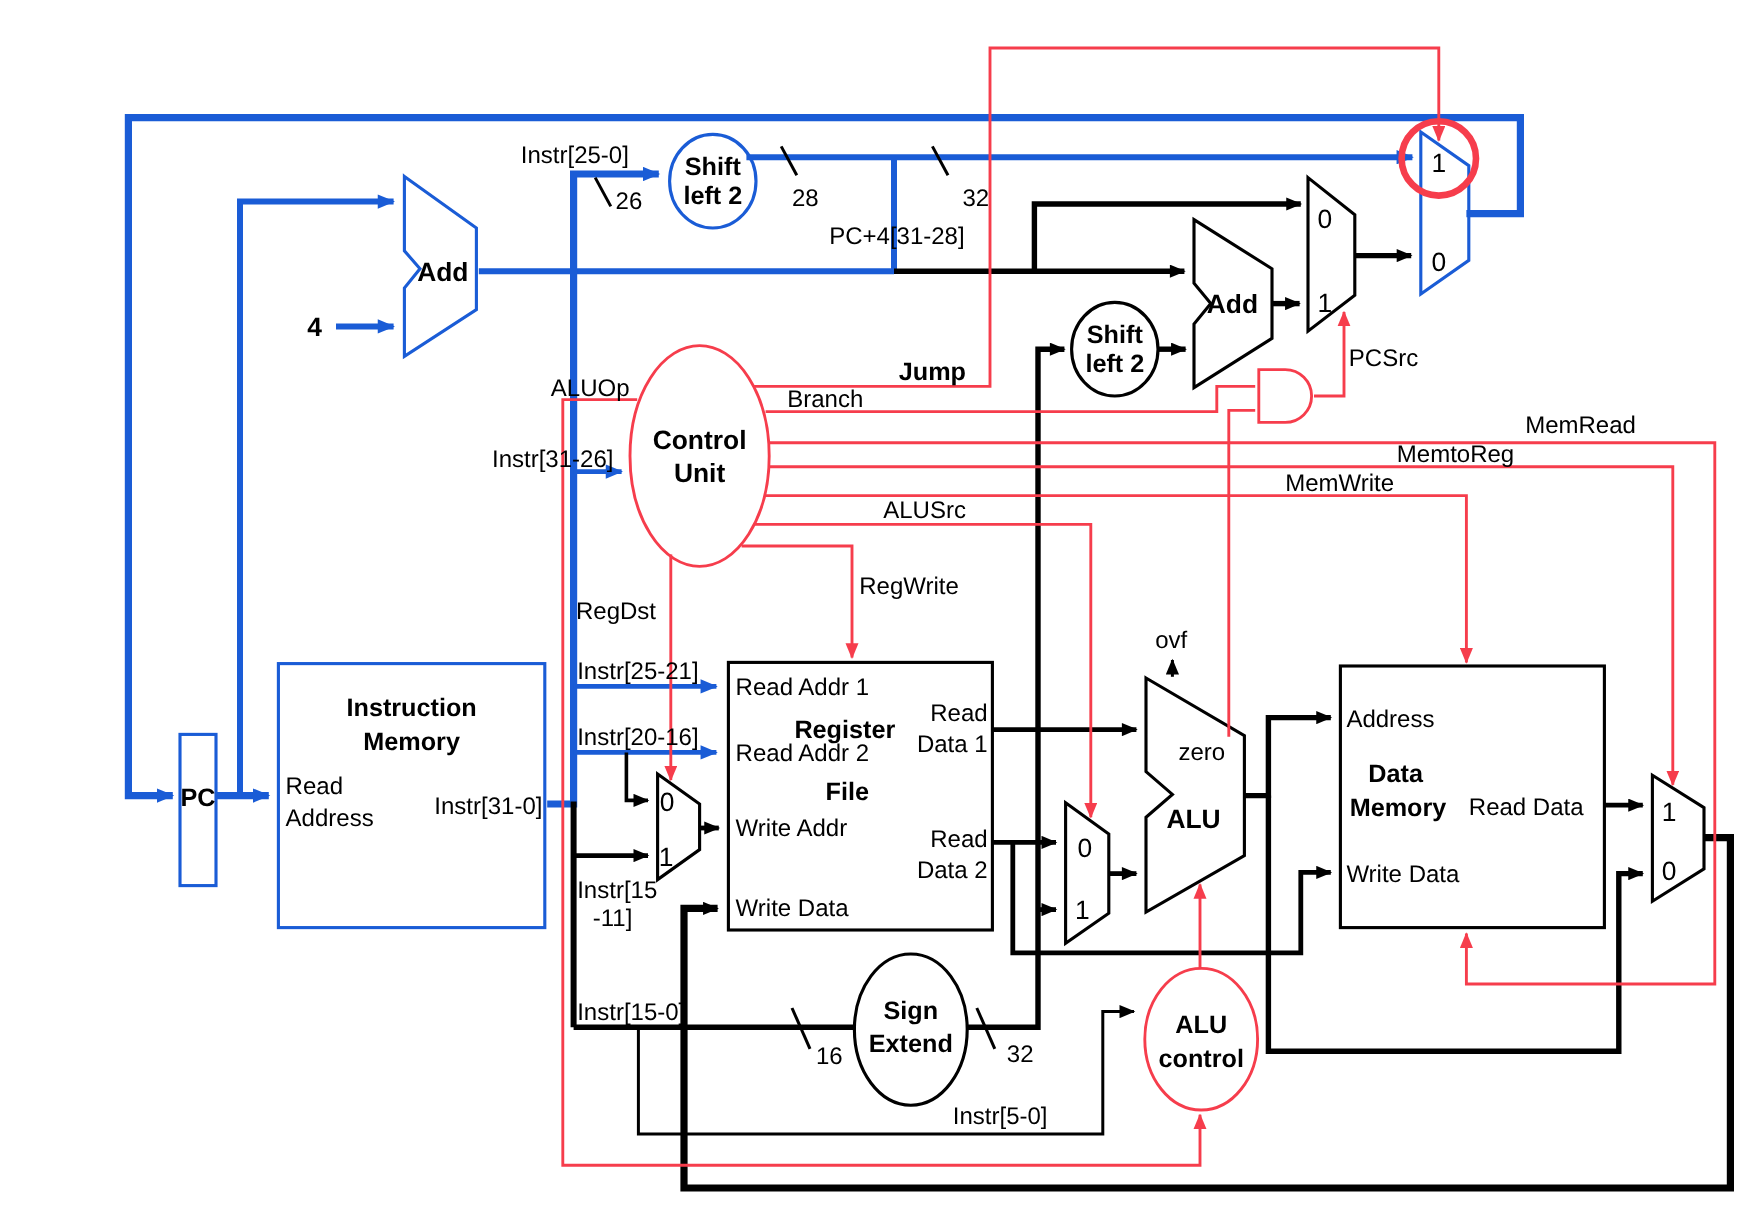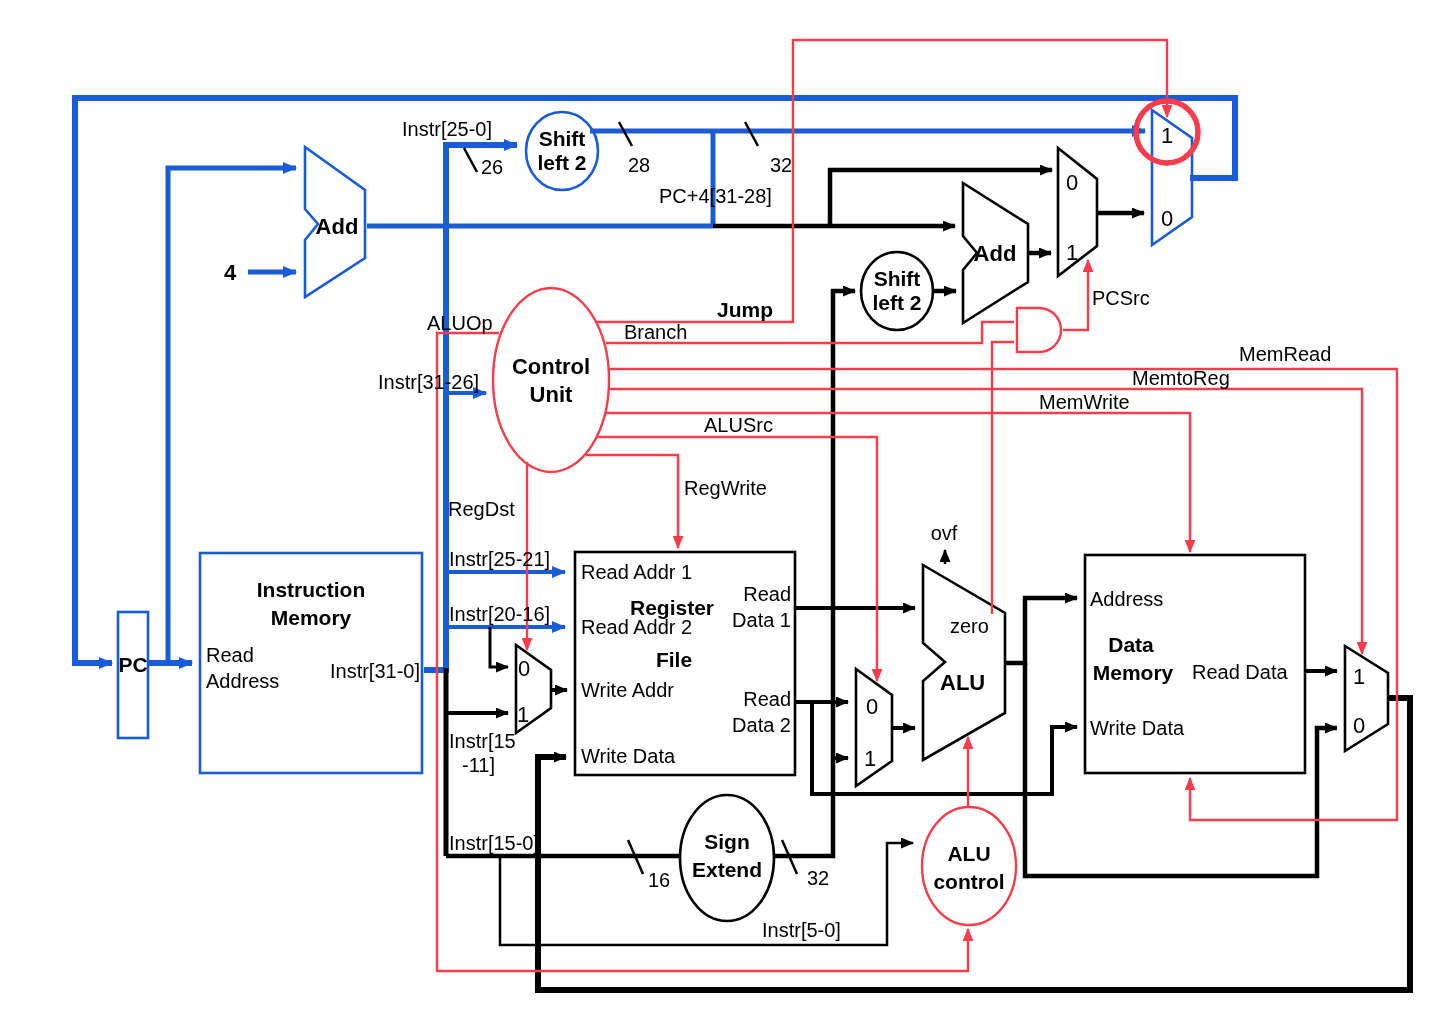--- a/index.html
+++ b/index.html
@@ -1,16 +1,16 @@
 <!DOCTYPE html>
 <html style="--blue: #1a5cd6; --red: #f63d4c; --black: #000000; --background: #ffffff;"><head>
 <meta charset="utf-8">
 <style>
   html,body{margin:0;padding:0;background:#fff;}
-  #stage{width:1322px;height:1012px;position:relative;background:var(--background,#fff);}
+  #stage{width:1322px;height:1012px;position:relative;background:var(--background,#fff);margin-left:32px;}
   svg text{font-family:"Liberation Sans","DejaVu Sans",sans-serif;fill:#000;}
   .t  {font-size:20px;}
   .tb {font-size:21px;font-weight:bold;}
   .tbl{font-size:22px;font-weight:bold;}
   .mx {font-size:22px;}
   .wb {stroke:var(--blue,#1a5cd6);fill:none;}
   .wk {stroke:var(--black,#000);fill:none;}
   .wr {stroke:var(--red,#f63d4c);fill:none;stroke-width:2.4;}
   .sb {stroke:var(--blue,#1a5cd6);fill:#fff;stroke-width:2.6;}
   .sk {stroke:var(--black,#000);fill:#fff;stroke-width:2.6;}

